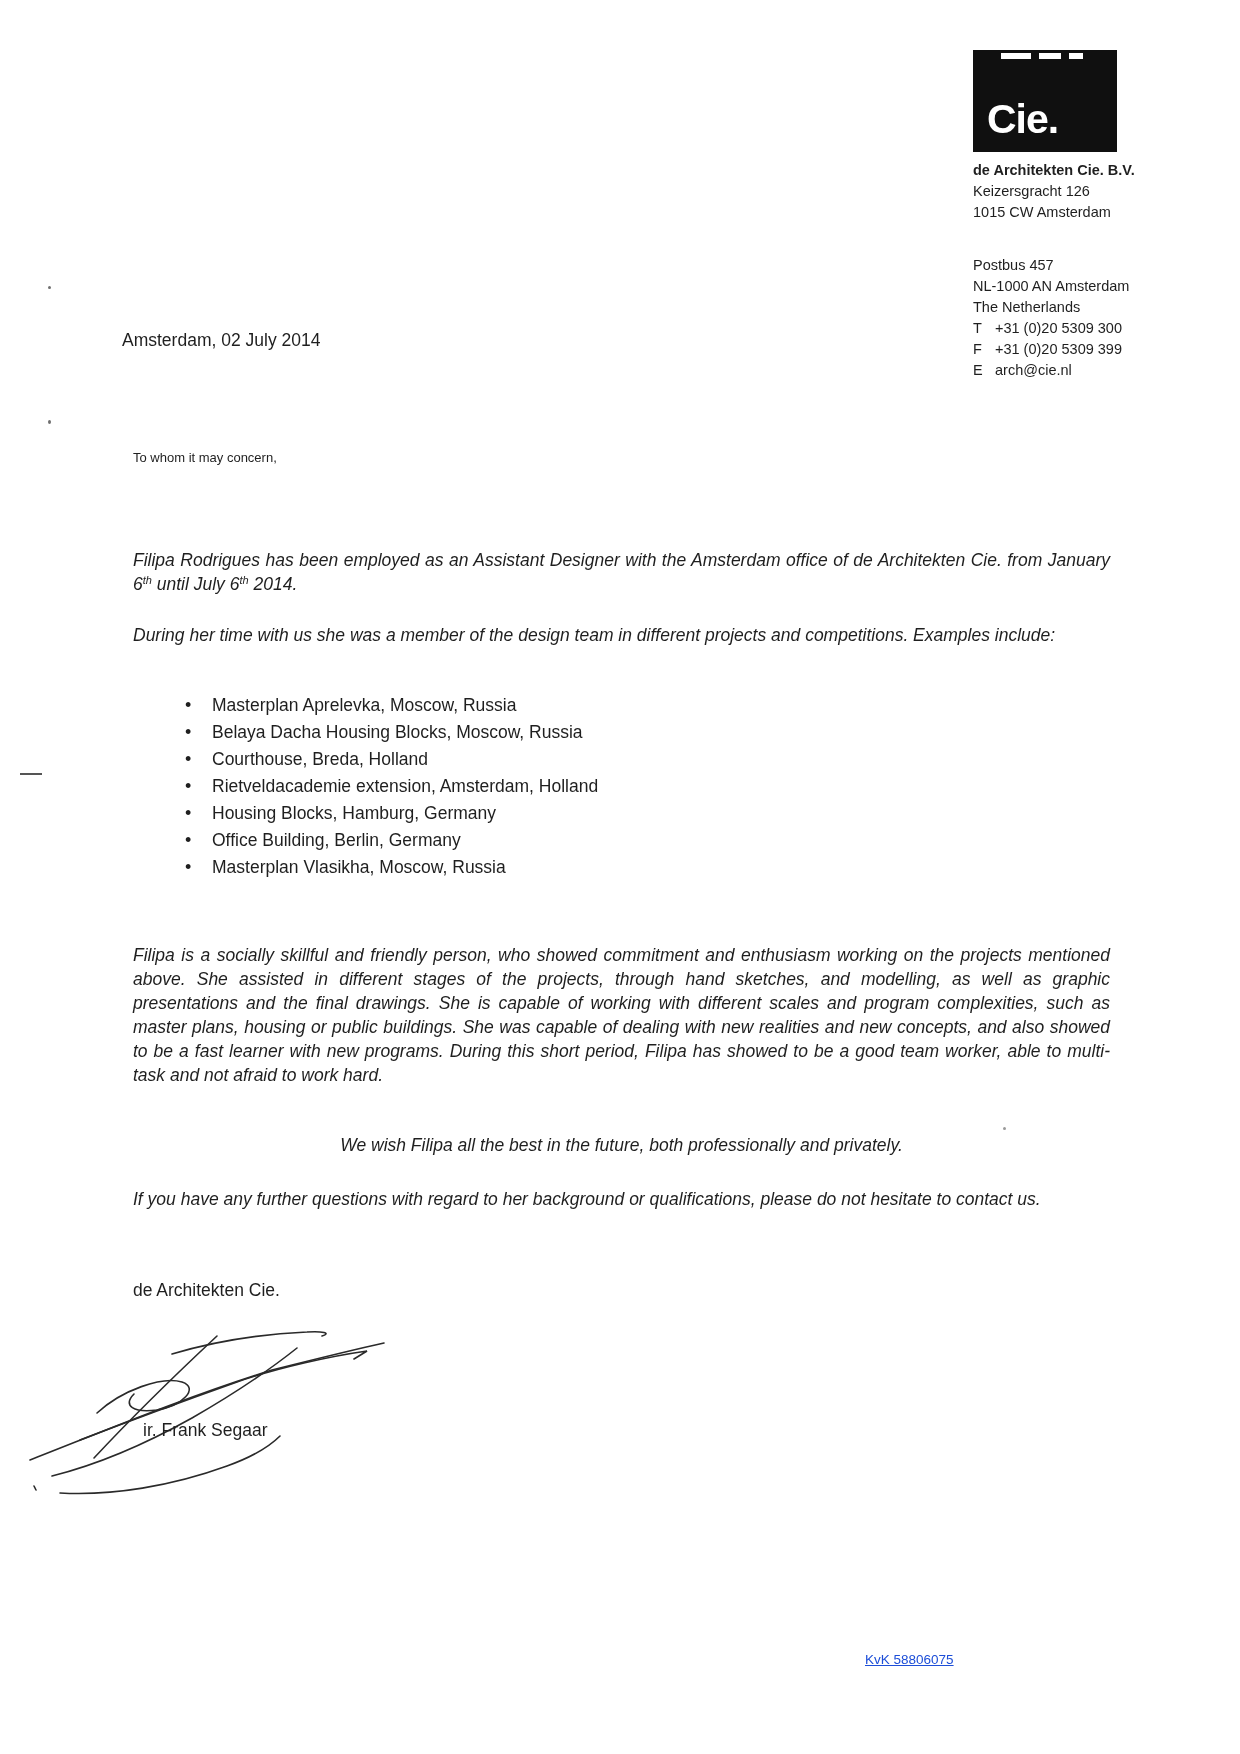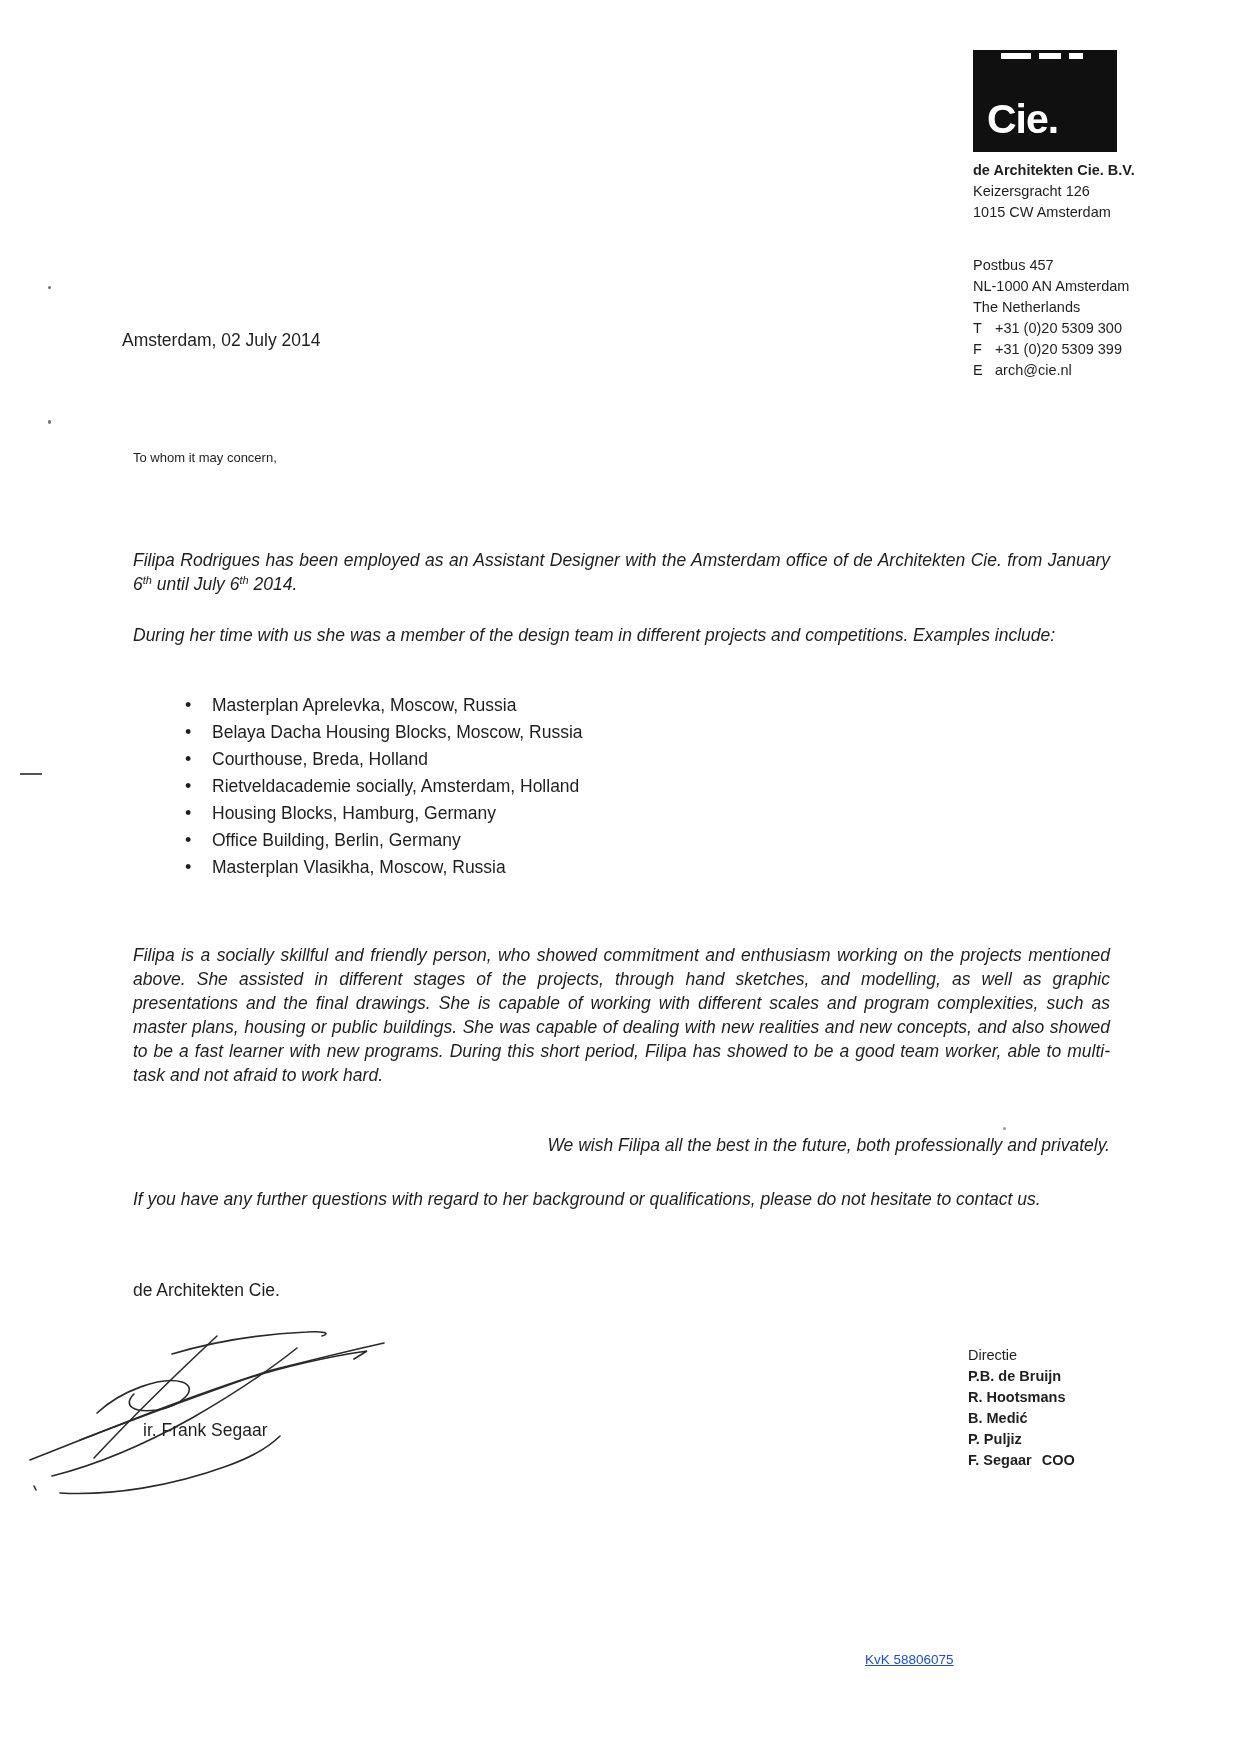--- a/index.html
+++ b/index.html
@@ -34,21 +34,21 @@
   
   .dateline{position:absolute;left:122px;top:330px;font-size:17.5px;}
   .salutation{position:absolute;left:133px;top:450px;font-size:13px;}
   .para{
     position:absolute;left:133px;width:977px;margin:0;
     font-size:17.5px;line-height:24px;text-align:justify;font-style:italic;
   }
   .para1{top:548px;}
   .para2{top:623px;}
   .para3{top:943px;}
-  .para4{top:1133px;text-align:right;}
+  .para4{top:1133px;text-align:center;}
   .para5{top:1187px;}
   sup.ord{font-size:11px;vertical-align:6px;line-height:0;}
   .bullet-list{
     position:absolute;left:185px;top:692px;width:840px;
     margin:0;padding:0;list-style:none;
     font-size:17.5px;line-height:27px;
   }
   .bullet-list li{position:relative;padding-left:27px;}
   .bullet-list li::before{
     content:"\2022";position:absolute;left:0;top:0;font-size:18px;
@@ -102,21 +102,21 @@
   <div class="salutation">To whom it may concern,</div>
 
   <p class="para para1"><span>Filipa Rodrigues has been employed as an Assistant Designer with the Amsterdam office of de Architekten Cie. from January 6</span><sup class="ord">th</sup><span> until July 6</span><sup class="ord">th</sup><span> 2014.</span></p>
 
   <p class="para para2">During her time with us she was a member of the design team in different projects and competitions. Examples include:</p>
 
   <ul class="bullet-list">
     <li>Masterplan Aprelevka, Moscow, Russia</li>
     <li>Belaya Dacha Housing Blocks, Moscow, Russia</li>
     <li>Courthouse, Breda, Holland</li>
-    <li>Rietveldacademie socially, Amsterdam, Holland</li>
+    <li>Rietveldacademie extension, Amsterdam, Holland</li>
     <li>Housing Blocks, Hamburg, Germany</li>
     <li>Office Building, Berlin, Germany</li>
     <li>Masterplan Vlasikha, Moscow, Russia</li>
   </ul>
 
   <p class="para para3">Filipa is a socially skillful and friendly person, who showed commitment and enthusiasm working on the projects mentioned above. She assisted in different stages of the projects, through hand sketches, and modelling, as well as graphic presentations and the final drawings. She is capable of working with different scales and program complexities, such as master plans, housing or public buildings. She was capable of dealing with new realities and new concepts, and also showed to be a fast learner with new programs. During this short period, Filipa has showed to be a good team worker, able to multi-task and not afraid to work hard.</p>
 
   <p class="para para4">We wish Filipa all the best in the future, both professionally and privately.</p>
 
   <p class="para para5">If you have any further questions with regard to her background or qualifications, please do not hesitate to contact us.</p>
@@ -129,28 +129,20 @@
     <path d="M 75 95 C 100 72, 140 58, 160 64 C 178 70, 160 88, 135 92 C 112 95, 100 88, 112 76"></path>
     <path d="M 150 36 C 190 24, 240 16, 285 14 C 300 13, 310 15, 300 18"></path>
     <path d="M 195 18 C 150 60, 100 110, 72 140"></path>
     <path d="M 30 158 C 70 148, 120 128, 170 100 C 210 77, 250 50, 275 30"></path>
     <path d="M 38 175 C 90 178, 150 168, 205 148 C 230 139, 248 128, 258 118"></path>
     <path d="M 12 168 l 2 4"></path>
   </svg>
 
   <div class="signer-name">ir. Frank Segaar</div>
 
-  <div class="directie">
-    <div>Directie</div>
-    <div class="member">P.B. de Bruijn</div>
-    <div class="member">R. Hootsmans</div>
-    <div class="member">B. Medić</div>
-    <div class="member">P. Puljiz</div>
-    <div><span class="member">F. Segaar</span><span class="coo-title">COO</span></div>
-  </div>
 
   <div class="kvk">KvK 58806075</div>
 
   <span class="artifact a-dot1"></span>
   <span class="artifact a-dot2"></span>
   <span class="artifact a-dash"></span>
   <span class="artifact a-dot3"></span>
 
 </div>
 

